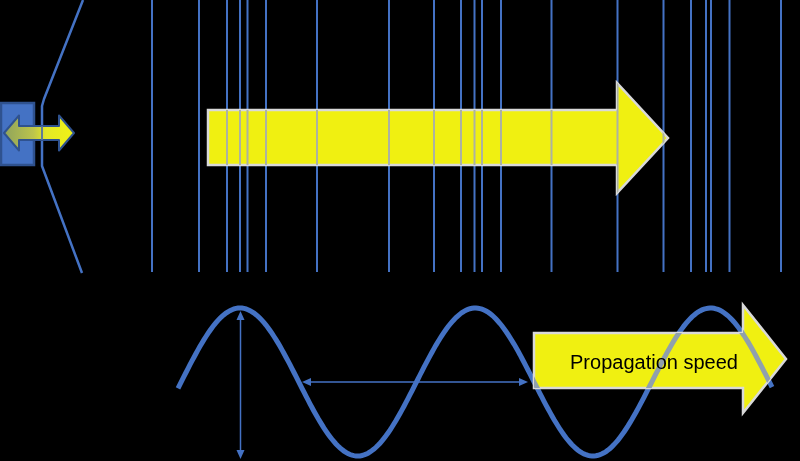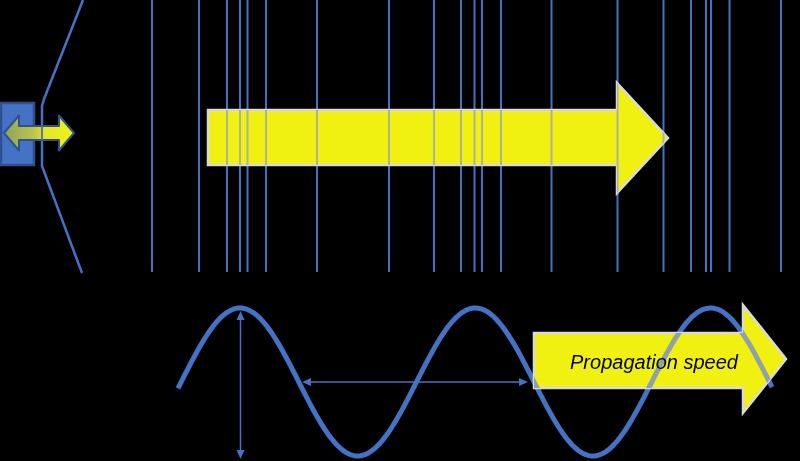--- a/index.html
+++ b/index.html
@@ -1,16 +1,16 @@
 <!DOCTYPE html>
 <html><head>
 <meta charset="utf-8">
 <style>
   html,body{margin:0;padding:0;background:#000;}
-  .stage{position:relative;width:800px;height:461px;background:#000;overflow:hidden;font-style:italic;}
+  .stage{position:relative;width:800px;height:461px;background:#000;overflow:hidden;}
   svg{display:block;}
   text{font-family:"Liberation Sans","DejaVu Sans",sans-serif;}
 </style>
 </head>
 <body>
 
 <div class="stage">
   <svg width="800" height="461" viewBox="0 0 800 461" xmlns="http://www.w3.org/2000/svg">
     <defs>
       <linearGradient id="vibGrad" x1="0" y1="0" x2="1" y2="0">

